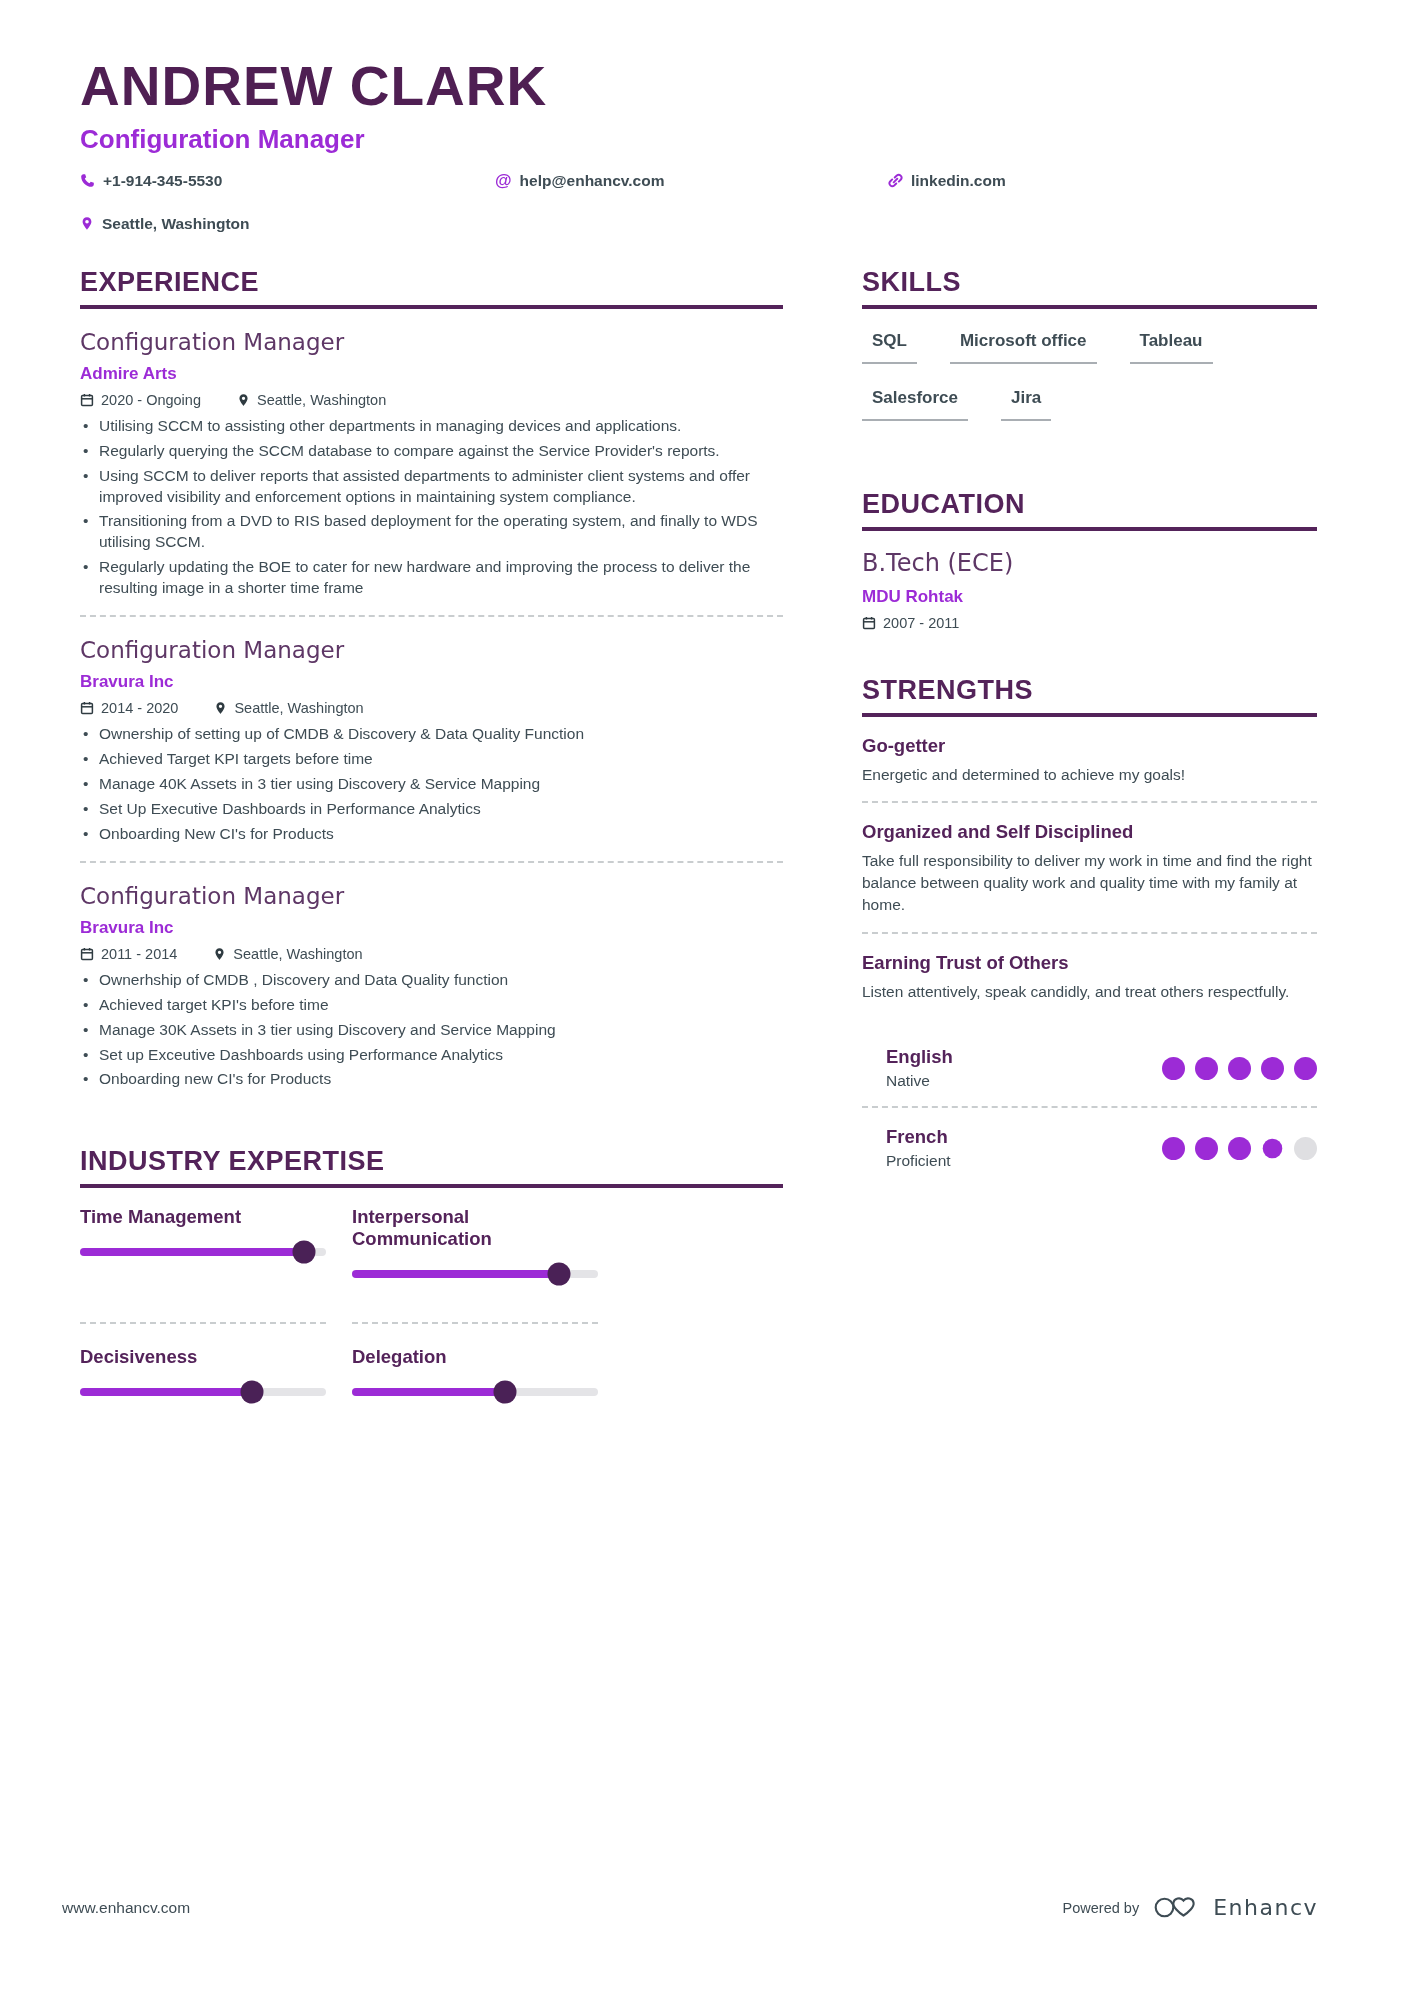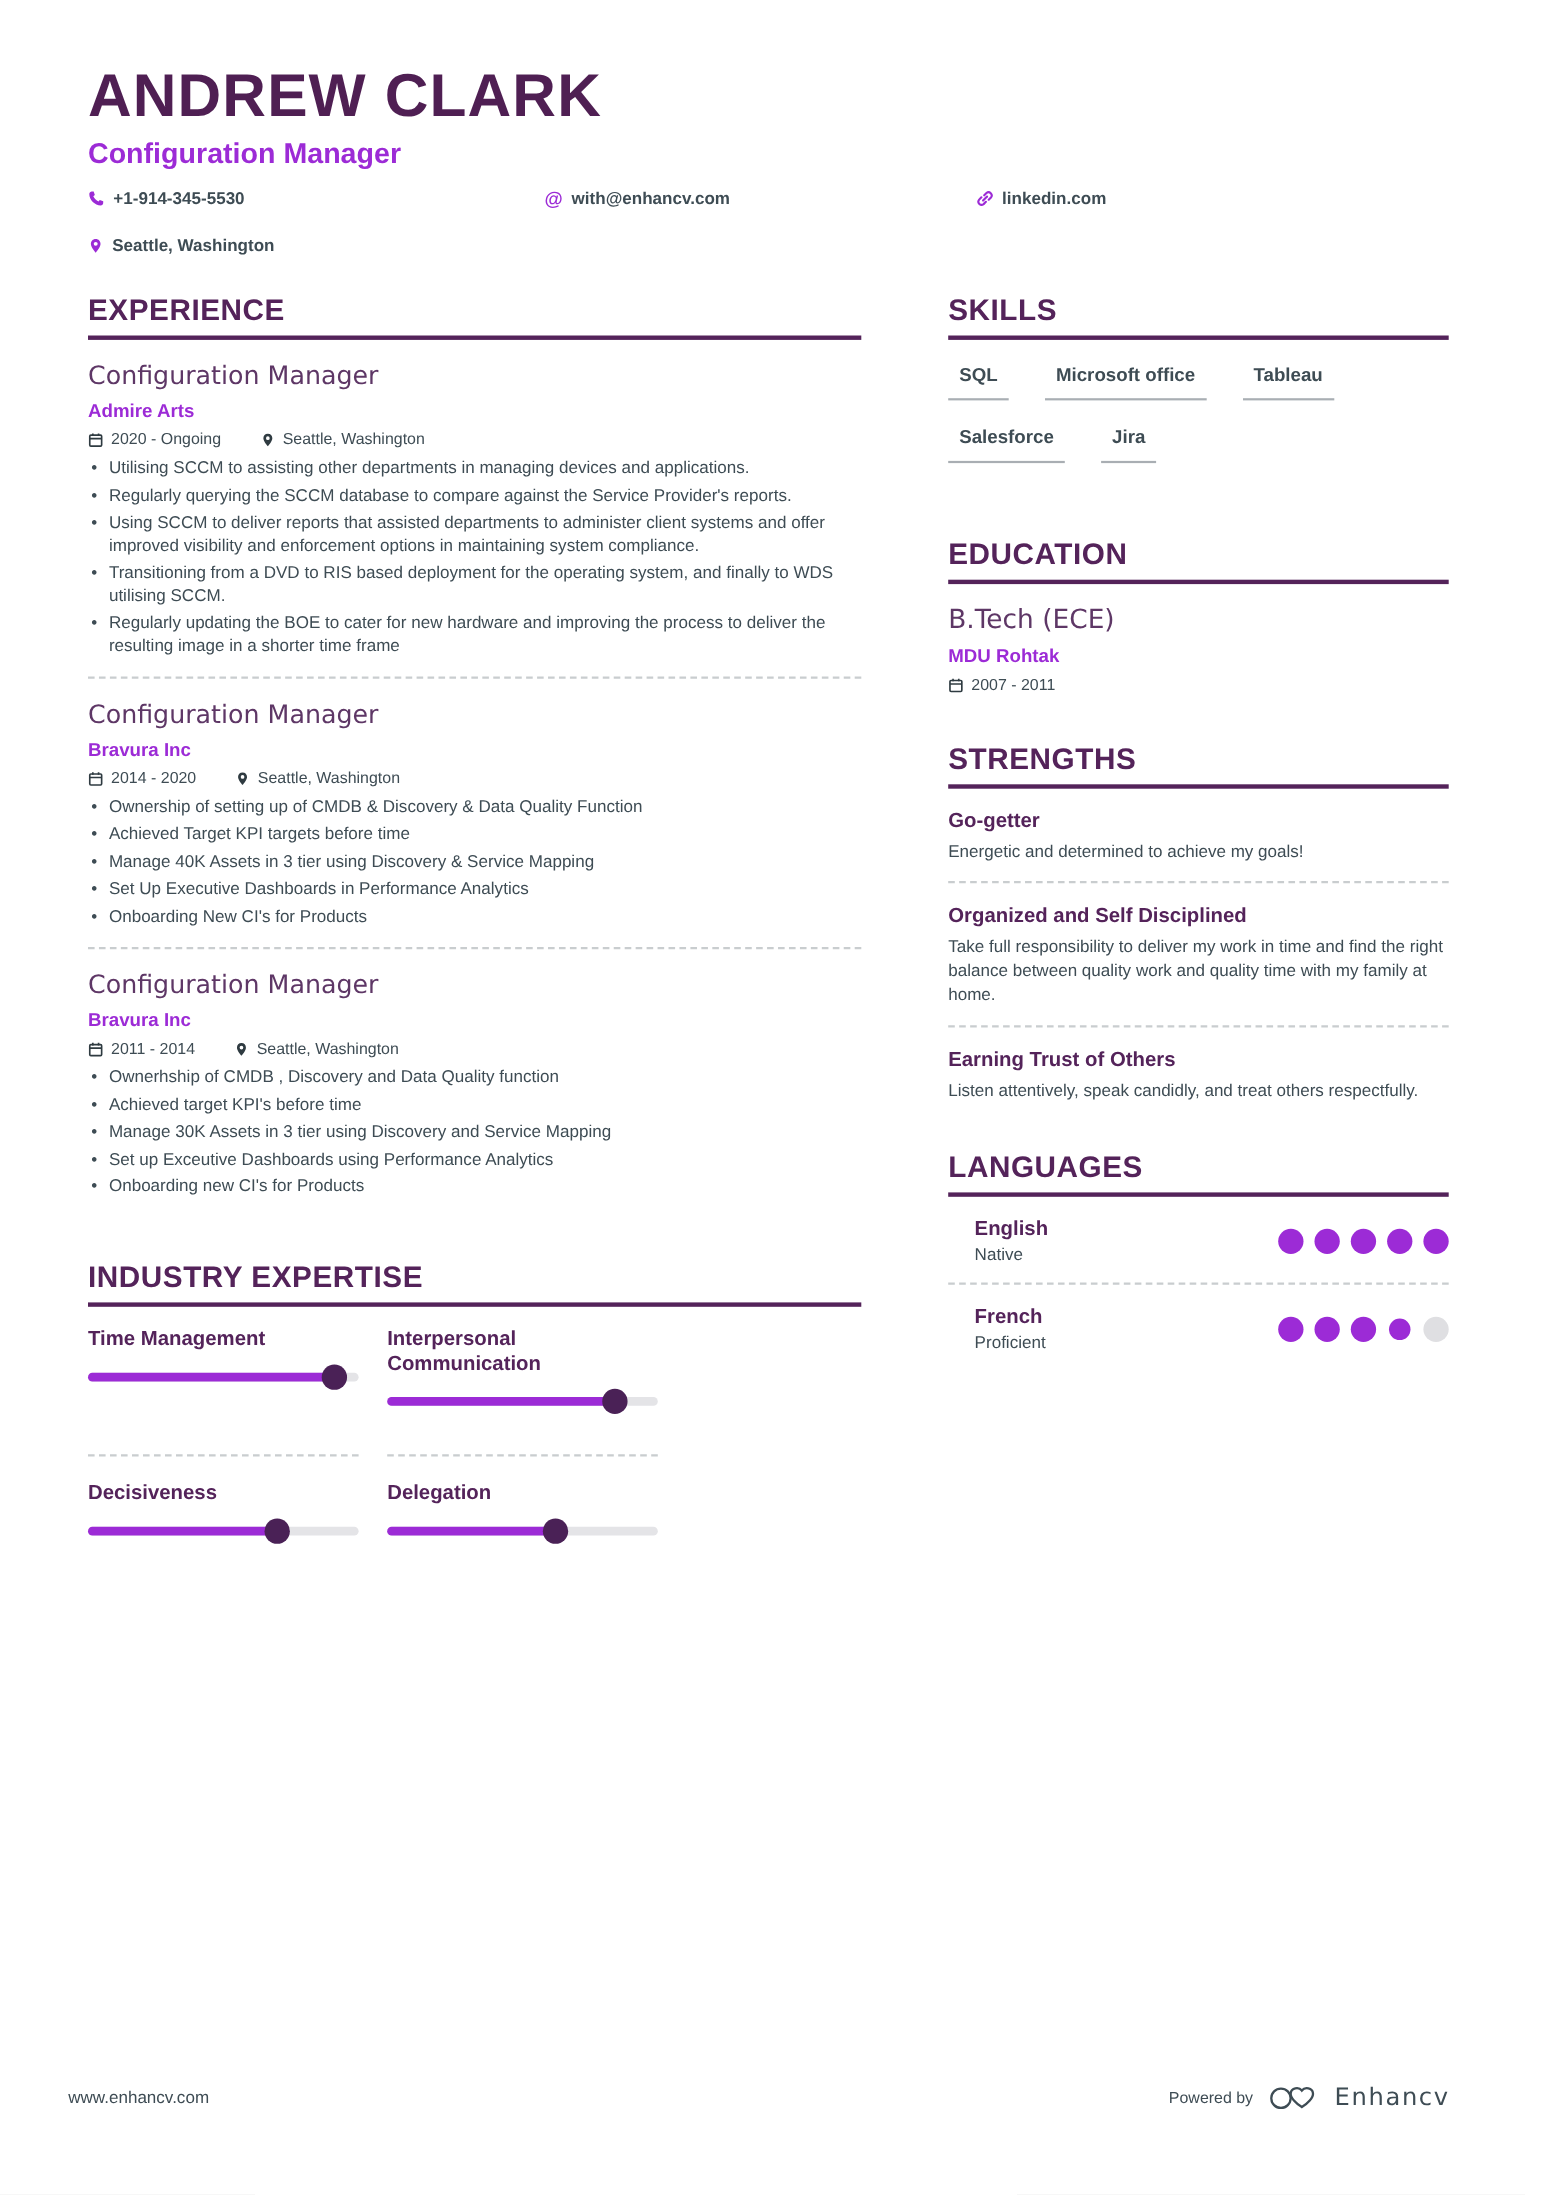--- a/index.html
+++ b/index.html
@@ -110,21 +110,21 @@
 
     <div class="contact-grid">
       <div class="contact-item">
         <svg class="cicon" width="15" height="15" viewBox="0 0 14 14">
             <path d="M3.2 1.1 C2.2 1.1 1.1 2.1 1.1 3.2 C1.1 8.2 5.8 12.9 10.8 12.9 C11.9 12.9 12.9 11.8 12.9 10.8 L12.9 9.2 L10 8.2 L8.9 9.5 C7.1 8.8 5.2 6.9 4.5 5.1 L5.8 4 L4.8 1.1 Z" fill="#9C2BD6"></path>
           </svg>
         <span>+1-914-345-5530</span>
       </div>
       <div class="contact-item">
         <span class="at">@</span>
-        <span>with@enhancv.com</span>
+        <span>help@enhancv.com</span>
       </div>
       <div class="contact-item">
         <svg class="cicon" width="15" height="15" viewBox="0 0 14 14" fill="none" stroke="#9C2BD6" stroke-width="1.8" stroke-linecap="round">
             <path d="M6.3 4.2 L8.2 2.3 a2.7 2.7 0 0 1 3.8 3.8 L10.1 8"></path>
             <path d="M7.7 9.8 L5.8 11.7 a2.7 2.7 0 0 1 -3.8 -3.8 L3.9 6"></path>
             <path d="M5.3 8.7 L8.7 5.3"></path>
           </svg>
         <span>linkedin.com</span>
       </div>
       <div class="contact-item">
@@ -307,21 +307,20 @@
           <div class="strength-desc">Take full responsibility to deliver my work in time and find the right balance between quality work and quality time with my family at home.</div>
         </div>
         <div class="dashed-div"></div>
         <div>
           <div class="strength-title">Earning Trust of Others</div>
           <div class="strength-desc">Listen attentively, speak candidly, and treat others respectfully.</div>
         </div>
       </section>
 
       <section style="margin-top:12px;">
-        <h2>LANGUAGES</h2>
         <div class="lang-row">
           <div>
             <div class="lang-name">English</div>
             <div class="lang-level">Native</div>
           </div>
           <div class="dots">
               <span class="dot filled"></span>
               <span class="dot filled"></span>
               <span class="dot filled"></span>
               <span class="dot filled"></span>

